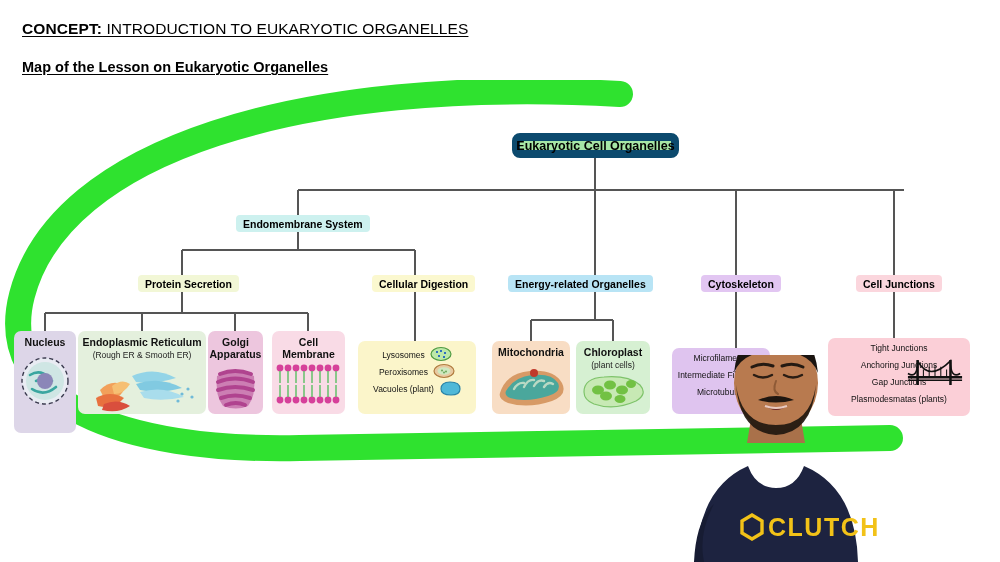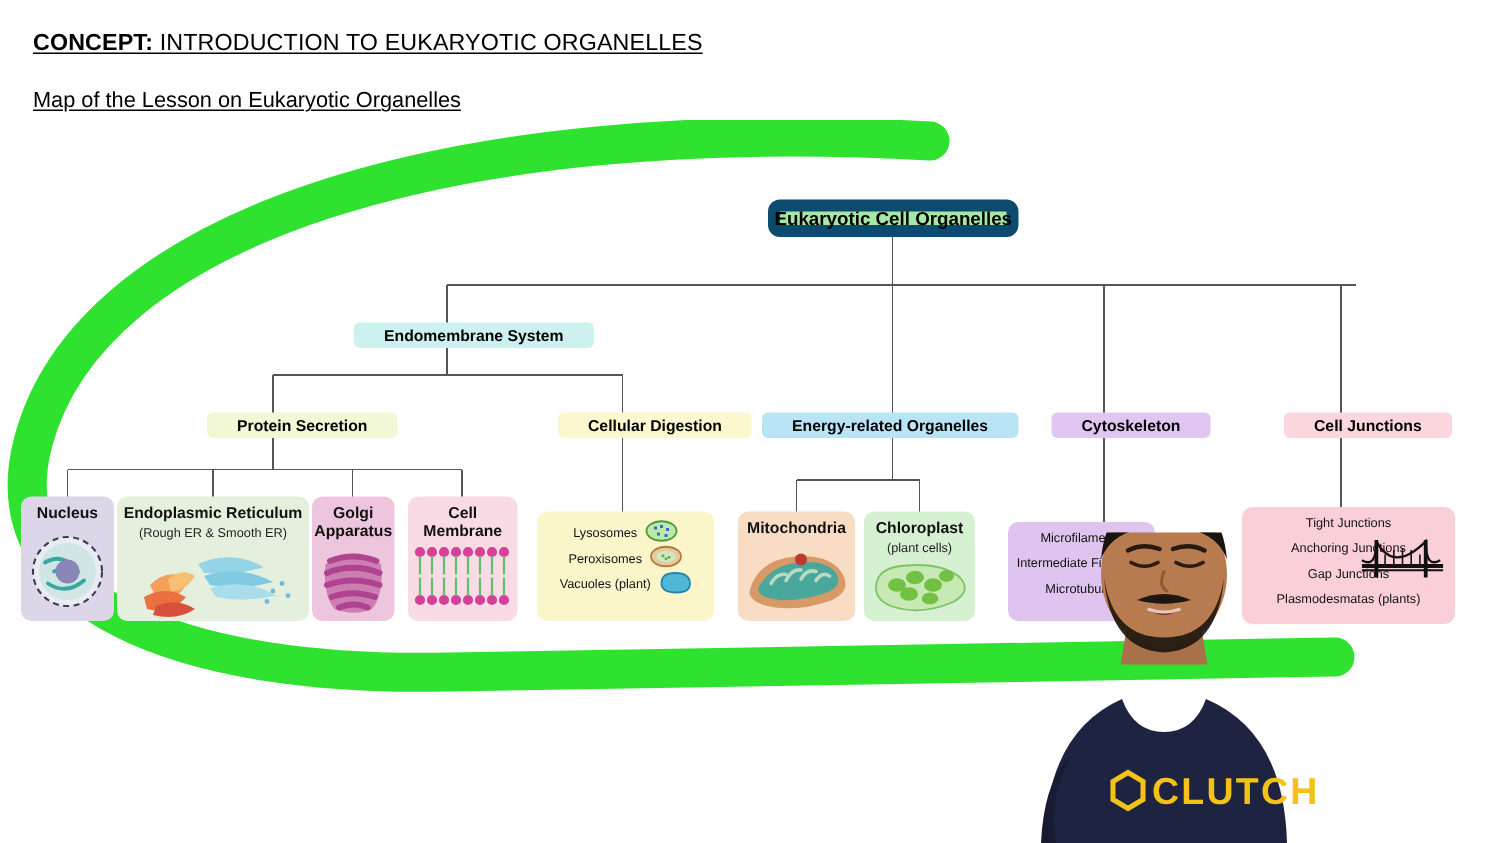--- a/index.html
+++ b/index.html
@@ -7,51 +7,51 @@
     width:1000px;height:562px;background:#ffffff;overflow:hidden;position:relative;
     font-family:"Liberation Sans",sans-serif;color:#000;
   }
   #stage{position:absolute;inset:0;width:1000px;height:562px;}
 
   
   .hdr{position:absolute;left:22px;white-space:nowrap;}
   #concept-line{top:20px;font-size:15.5px;letter-spacing:.1px;}
   #concept-line .kw{font-weight:bold;text-decoration:underline;text-underline-offset:2px;}
   #concept-line .rest{text-decoration:underline;text-underline-offset:2px;}
-  #map-line{top:59px;font-size:14.5px;font-weight:normal;text-decoration:underline;text-underline-offset:2px;}
+  #map-line{top:59px;font-size:14.5px;font-weight:bold;text-decoration:underline;text-underline-offset:2px;}
 
   
   #lasso{position:absolute;left:0;top:80px;width:1000px;height:390px;pointer-events:none;}
 
   
   #wires{position:absolute;left:0;top:0;width:1000px;height:562px;}
 
   
   .node{position:absolute;box-sizing:border-box;display:flex;align-items:center;justify-content:center;
         text-align:center;font-weight:bold;white-space:nowrap;}
   #root-node{
     left:512px;top:133px;width:167px;height:25px;border:8px solid #0c4a6e;border-radius:8px;
     background:#a6e6a6;font-size:12.5px;color:#000;
   }
-  .cat{border-radius:4px;font-size:10.5px;padding:0 20px;height:17px;}
+  .cat{border-radius:4px;font-size:10.5px;padding:0 7px;height:17px;}
   #cat-endomembrane{left:236px;top:215px;background:#cdf1ef;}
   #cat-protein{left:138px;top:275px;background:#f2f7d6;}
   #cat-digestion{left:372px;top:275px;background:#fbf8cf;}
   #cat-energy{left:508px;top:275px;background:#b8e4f5;}
   #cat-cyto{left:701px;top:275px;background:#e2c6f2;}
   #cat-junction{left:856px;top:275px;background:#fbd6dd;}
 
   
   .card{position:absolute;box-sizing:border-box;border-radius:7px;overflow:hidden;
         display:flex;flex-direction:column;align-items:center;padding-top:6px;}
   .card .ttl{font-size:10.5px;font-weight:bold;line-height:11.5px;text-align:center;color:#111;}
   .card .sub{font-size:8.5px;line-height:10px;text-align:center;color:#222;margin-top:1px;}
   .card .art{flex:1;width:100%;position:relative;}
 
-  #card-nucleus{left:14px;top:331px;width:62px;height:83px;background:#ddd6e8;}
+  #card-nucleus{left:14px;top:331px;width:62px;height:102px;background:#ddd6e8;}
   #card-er{left:78px;top:331px;width:128px;height:83px;background:#e4f0dd;}
   #card-golgi{left:208px;top:331px;width:55px;height:83px;background:#edc6de;}
   #card-membrane{left:272px;top:331px;width:73px;height:83px;background:#f9dbe6;}
   #card-digest{left:358px;top:341px;width:118px;height:73px;background:#fbf5ca;}
   #card-mito{left:492px;top:341px;width:78px;height:73px;background:#f8ddc4;}
   #card-chloro{left:576px;top:341px;width:74px;height:73px;background:#d6f0d2;}
   #card-cyto{left:672px;top:348px;width:98px;height:66px;background:#dfc4ef;}
   #card-junction{left:828px;top:338px;width:142px;height:78px;background:#fbcfd7;}
 
   

